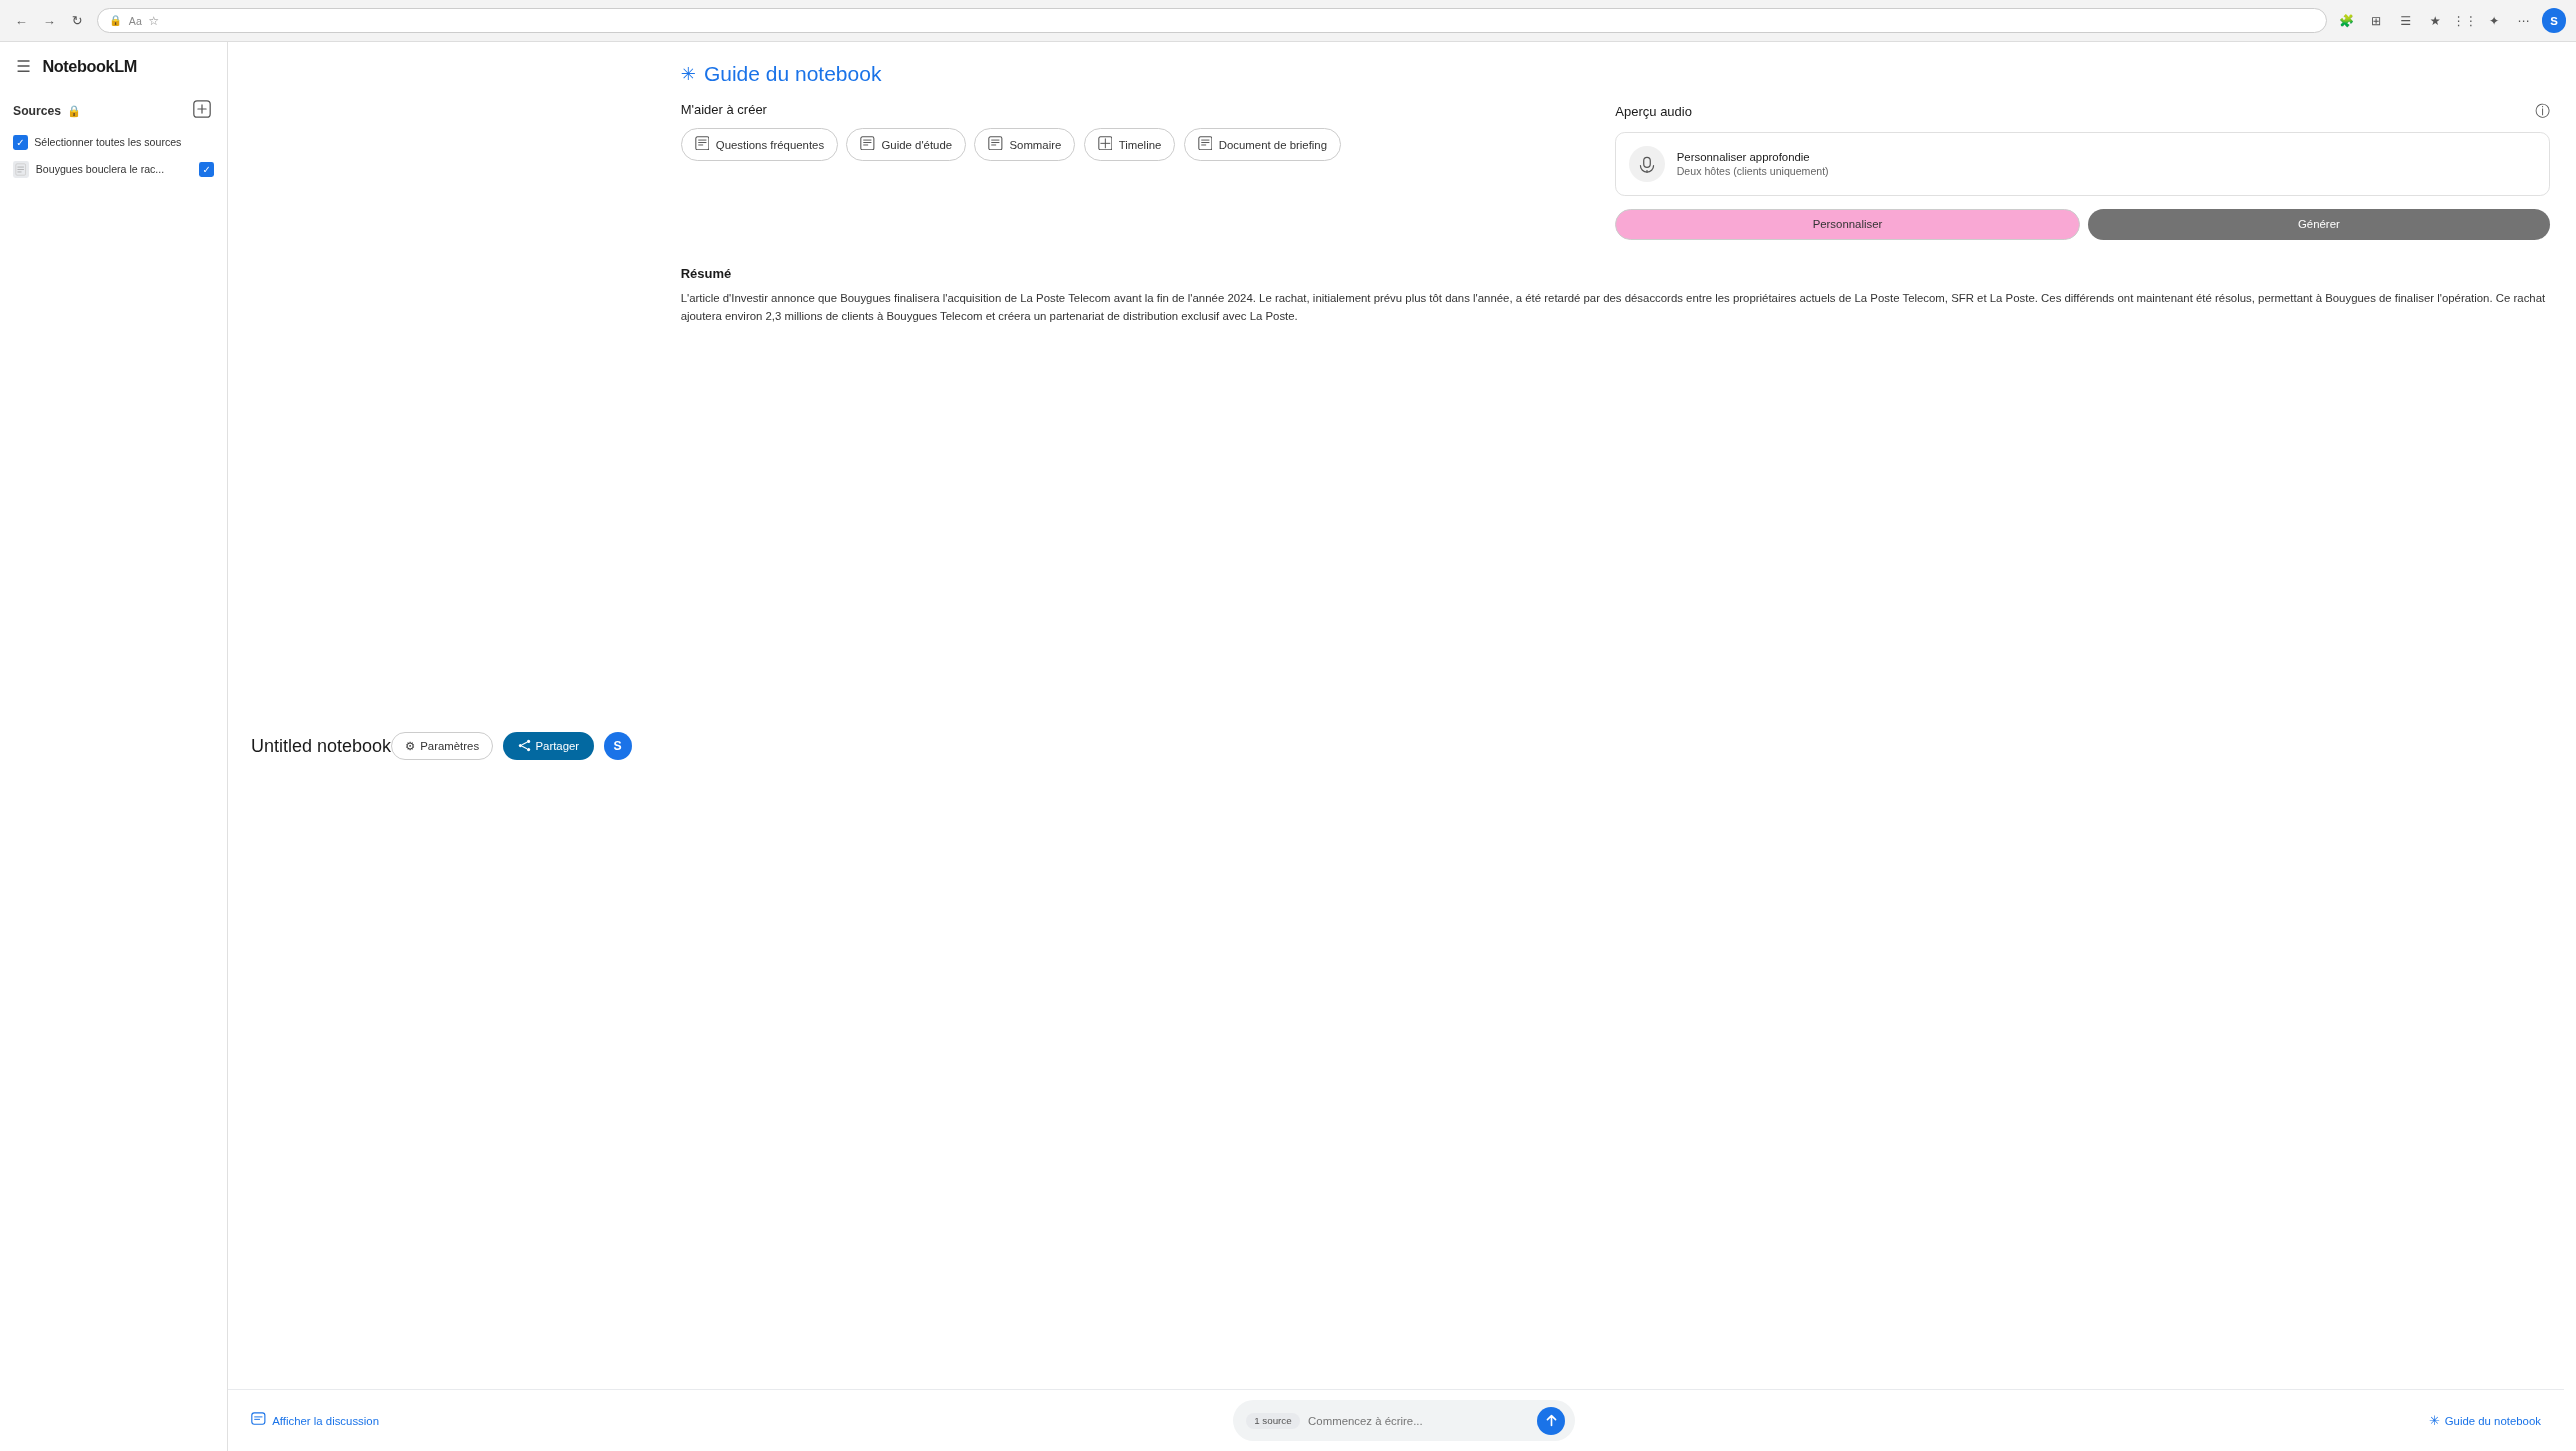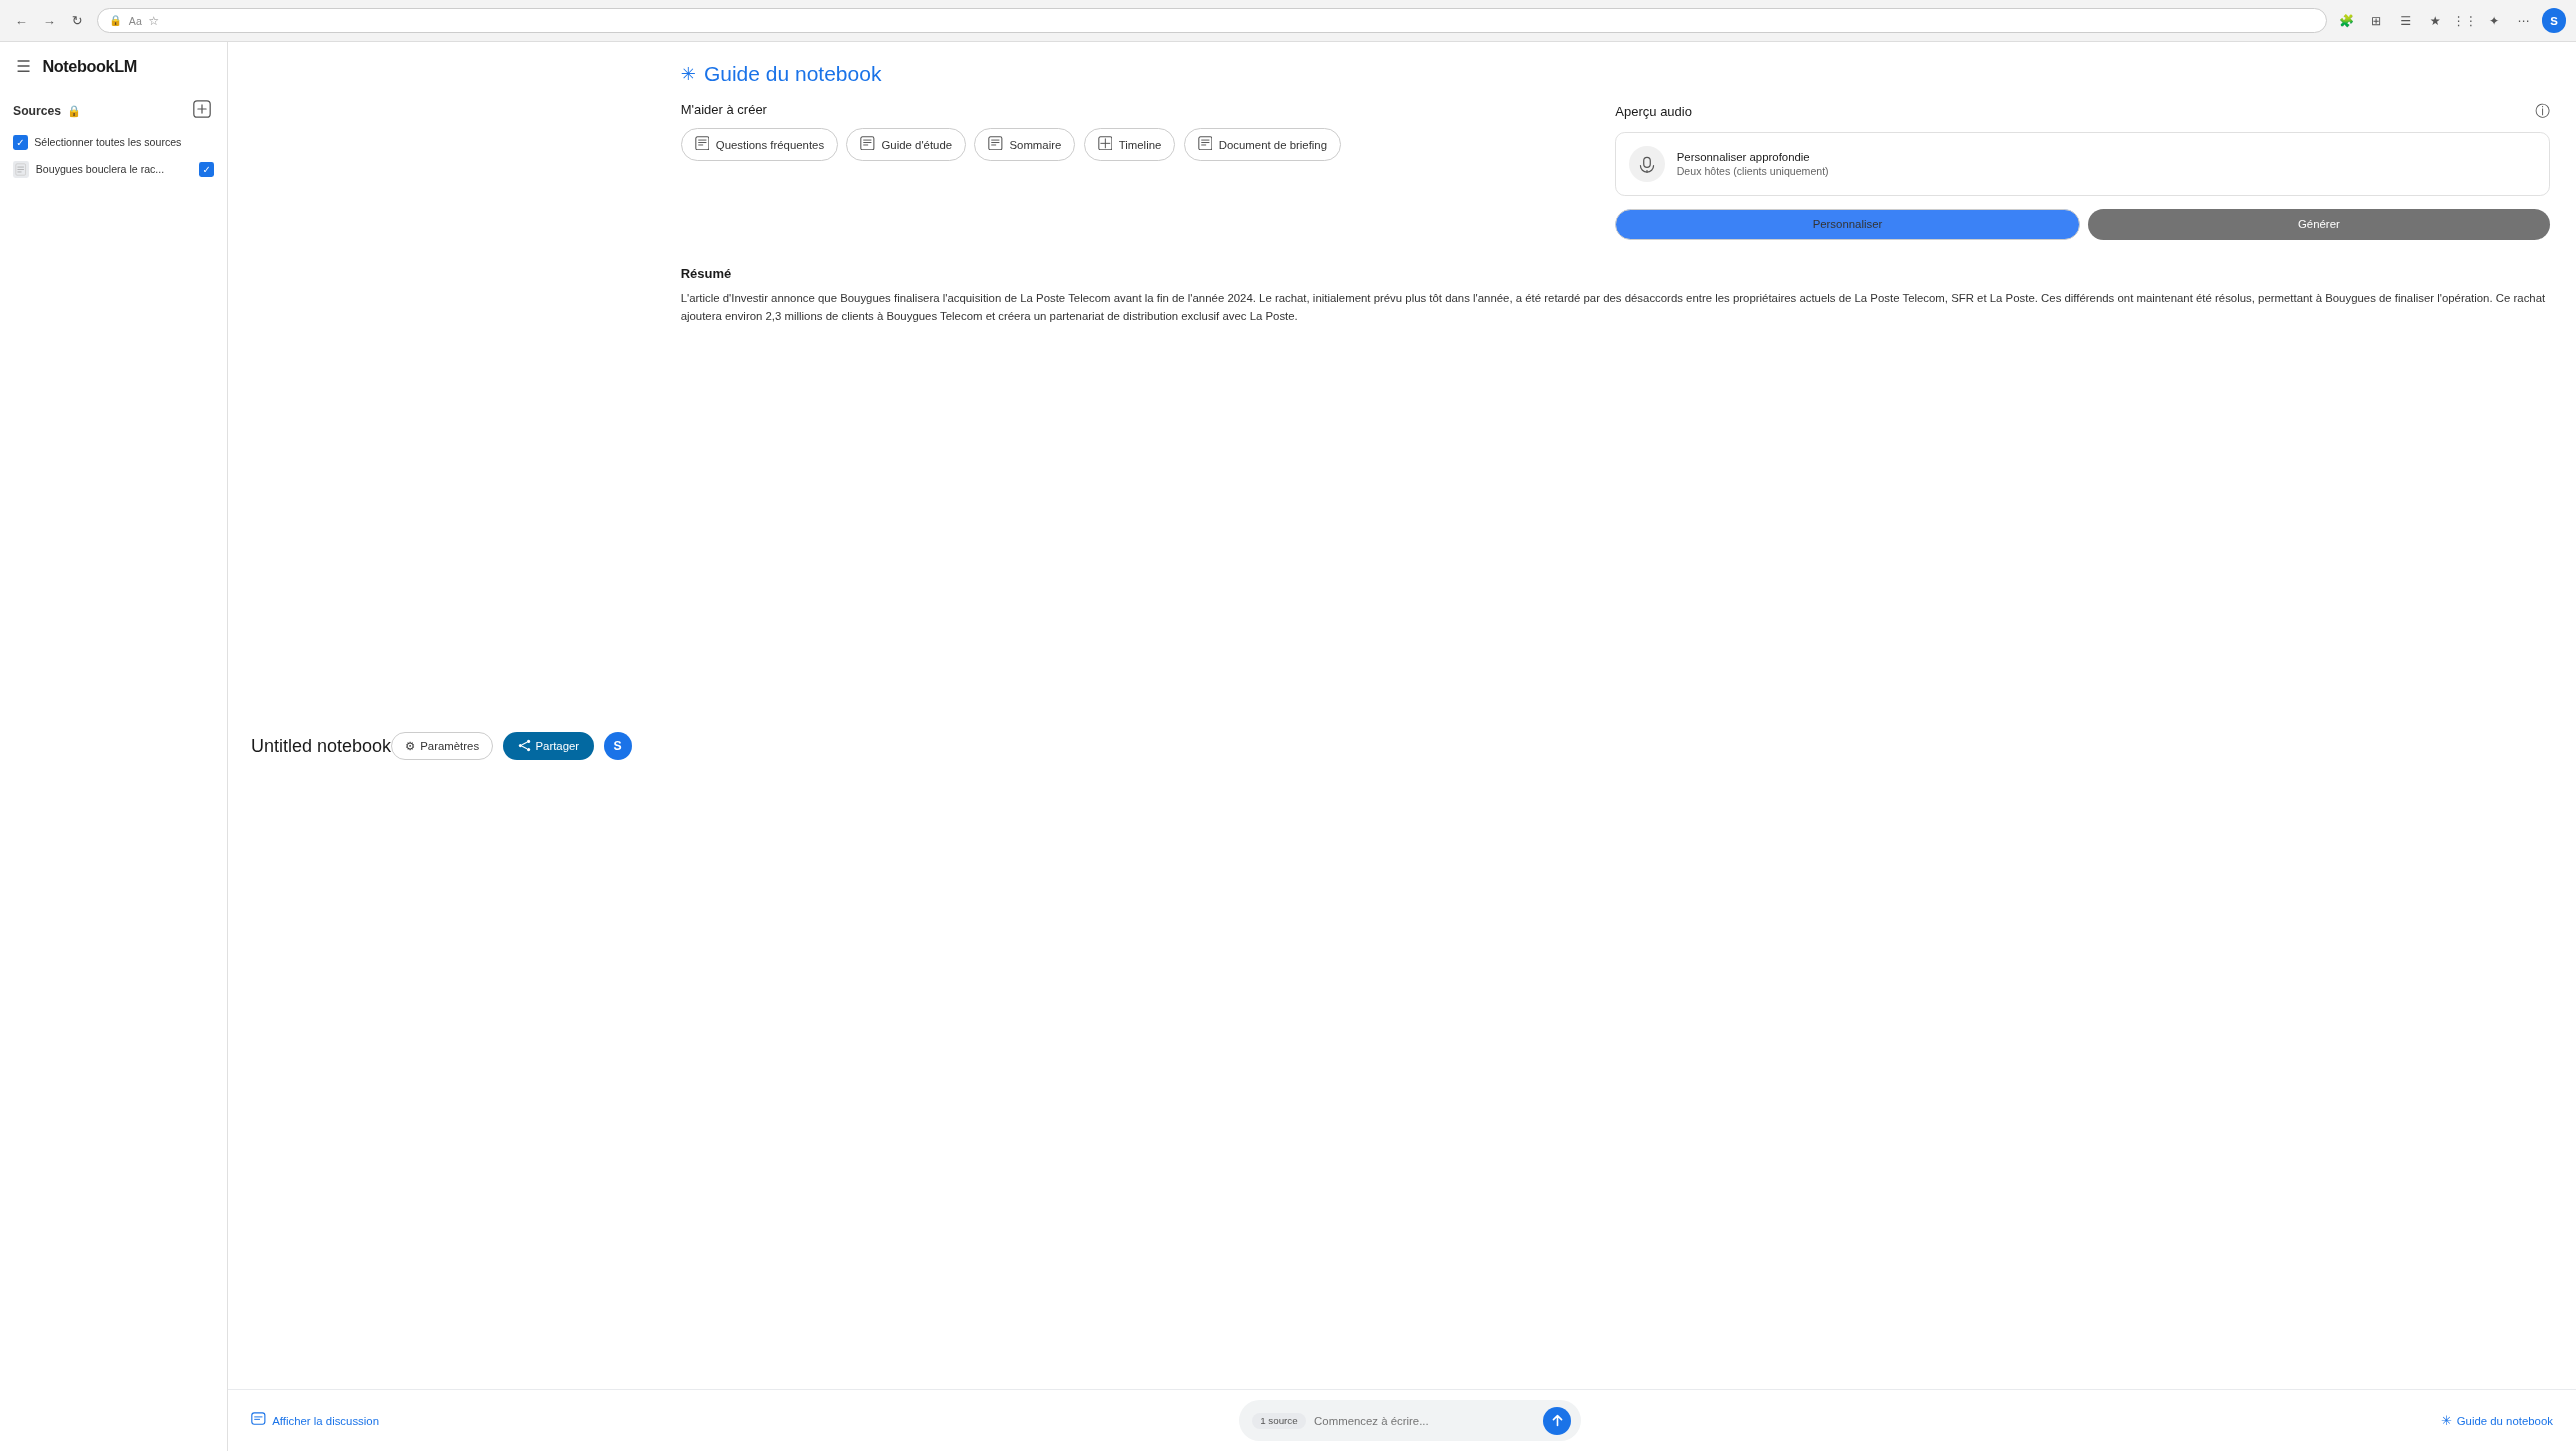--- a/index.html
+++ b/index.html
@@ -262,21 +262,21 @@
       font-size: 11.4px; font-weight: 500; color: #1a1a1a;
     }
     .audio-card-text p {
       font-size: 10.6px; color: #666; margin-top: 1.6px;
     }
     .audio-actions {
       display: flex; gap: 8.2px;
     }
     .personnaliser-btn {
       flex: 1;
-      border: 0.8px solid #ccc; background: #3b82f6;
+      border: 0.8px solid #ccc; background: #f9a8d4;
       border-radius: 16.3px; padding: 8.2px 16.3px;
       cursor: pointer; font-size: 11.4px; color: #333;
     }
     .generer-btn {
       flex: 1;
       background: #737373; color: #fff;
       border: none; border-radius: 16.3px;
       padding: 8.2px 16.3px; cursor: pointer;
       font-size: 11.4px; font-weight: 500;
     }
@@ -291,21 +291,21 @@
     }
     .resume-text {
       font-size: 11.4px; color: #333; line-height: 1.6;
     }
 
     
     .bottom-bar {
       position: absolute;
       bottom: 0;
       left: 228px;
-      right: 0;
+      right: 12px;
       background: #fff;
       border-top: 0.8px solid #e8eaed;
       padding: 9.8px 23px;
       display: flex;
       align-items: center;
       justify-content: space-between;
       z-index: 10;
     }
     .afficher-discussion {
       display: flex; align-items: center; gap: 6.5px;

